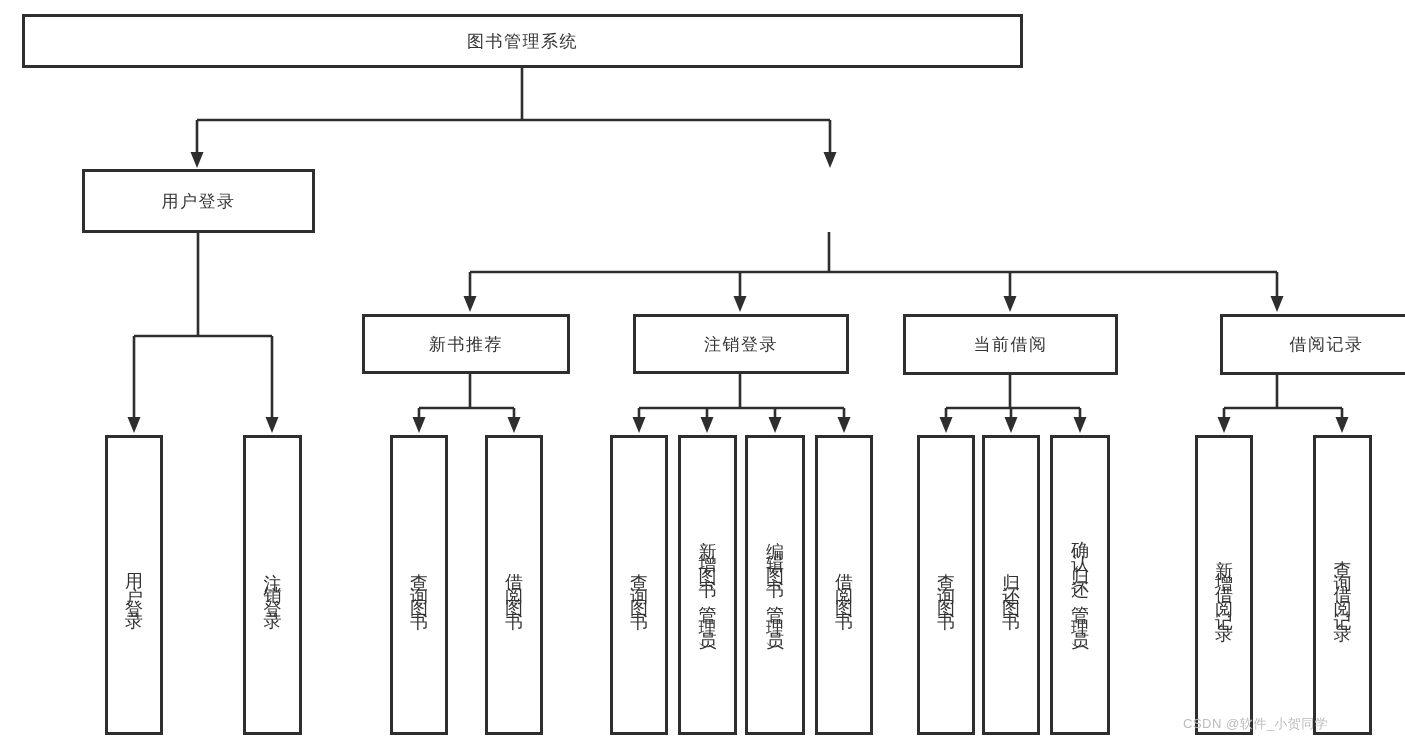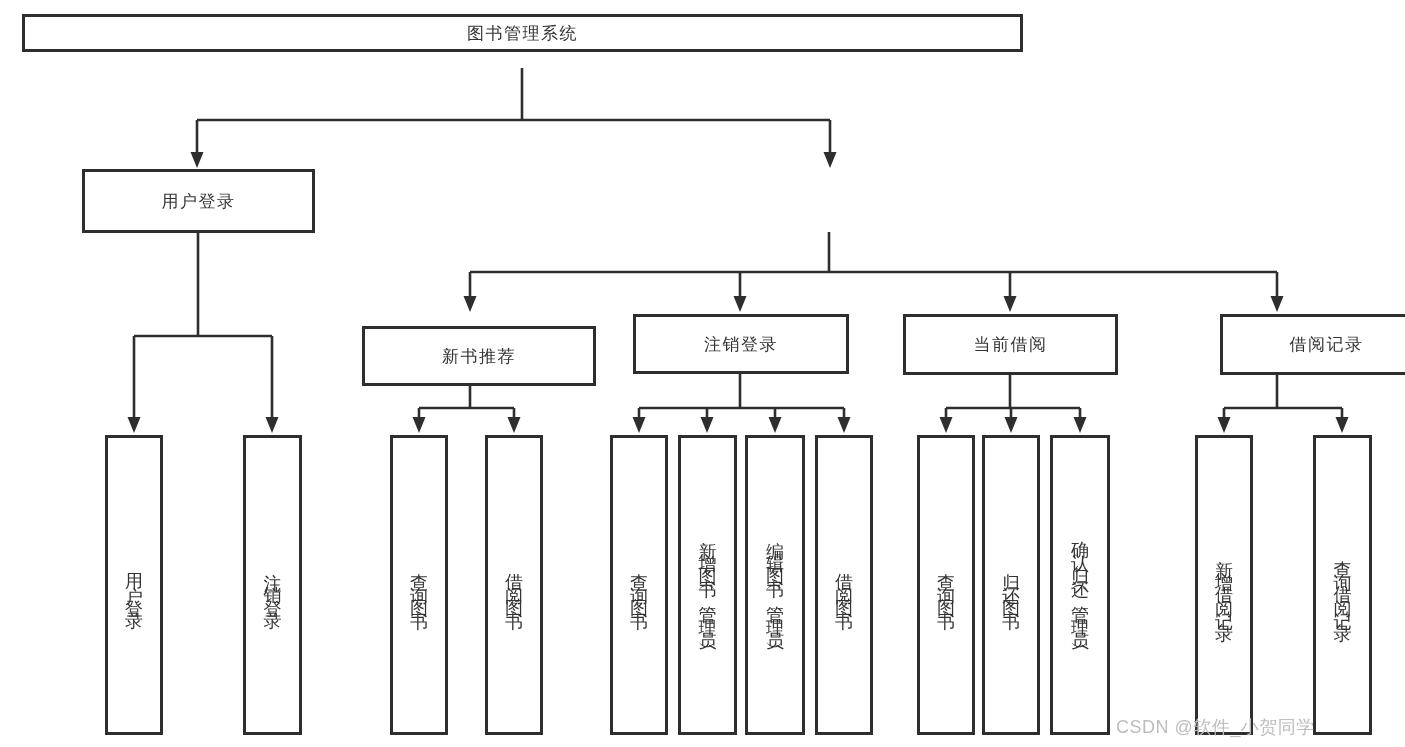--- a/index.html
+++ b/index.html
@@ -36,22 +36,22 @@
   }
   .node.v .lbl{
     writing-mode:vertical-rl;
     font-size:18px;
     letter-spacing:13px;
     line-height:1;
     white-space:normal;
   }
   .watermark{
     position:absolute;
-    left:1116px;top:715px;
-    font-size:18px;
+    left:1183px;top:715px;
+    font-size:13px;
     letter-spacing:0.5px;
     color:var(--watermark);
     z-index:5;
     white-space:nowrap;
   }
 </style>
 </head>
 <body>
 
 <div class="canvas">
@@ -111,29 +111,29 @@
     <polygon points="1073.5,417 1086.5,417 1080,433"></polygon>
 
     <path d="M1277 374 L1277 408"></path>
     <path d="M1224 408 L1342 408"></path>
     <path d="M1224 408 L1224 422"></path>
     <path d="M1342 408 L1342 422"></path>
     <polygon points="1217.5,417 1230.5,417 1224,433"></polygon>
     <polygon points="1335.5,417 1348.5,417 1342,433"></polygon>
   </svg>
 
-  <div class="node" style="left:22px;top:14px;width:1001px;height:38px;">
+  <div class="node" style="left:22px;top:14px;width:1001px;height:54px;">
     <span class="lbl">图书管理系统</span>
   </div>
 
   <div class="node" style="left:82px;top:169px;width:233px;height:64px;">
     <span class="lbl">用户登录</span>
   </div>
 
-  <div class="node" style="left:362px;top:314px;width:234px;height:60px;margin-top:12px;">
+  <div class="node" style="left:362px;top:314px;width:208px;height:60px;">
     <span class="lbl">新书推荐</span>
   </div>
   <div class="node" style="left:633px;top:314px;width:216px;height:60px;">
     <span class="lbl">注销登录</span>
   </div>
   <div class="node" style="left:903px;top:314px;width:215px;height:61px;text-align:center;">
     <span class="lbl">当前借阅</span>
   </div>
   <div class="node" style="left:1172px;top:314px;width:213px;height:61px;margin-left:48px;">
     <span class="lbl">借阅记录</span>

